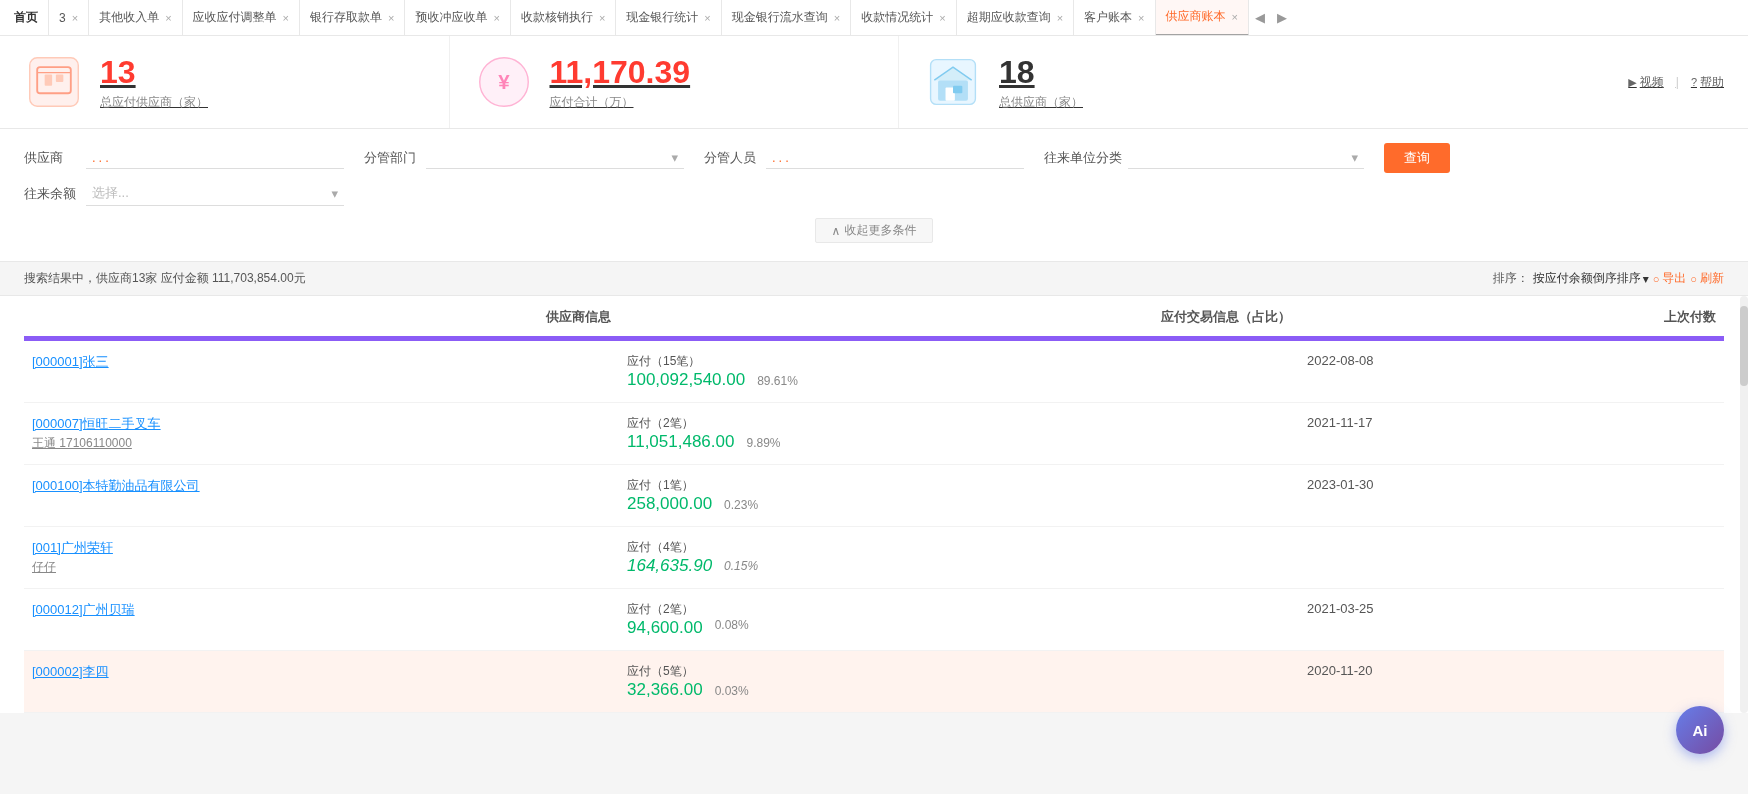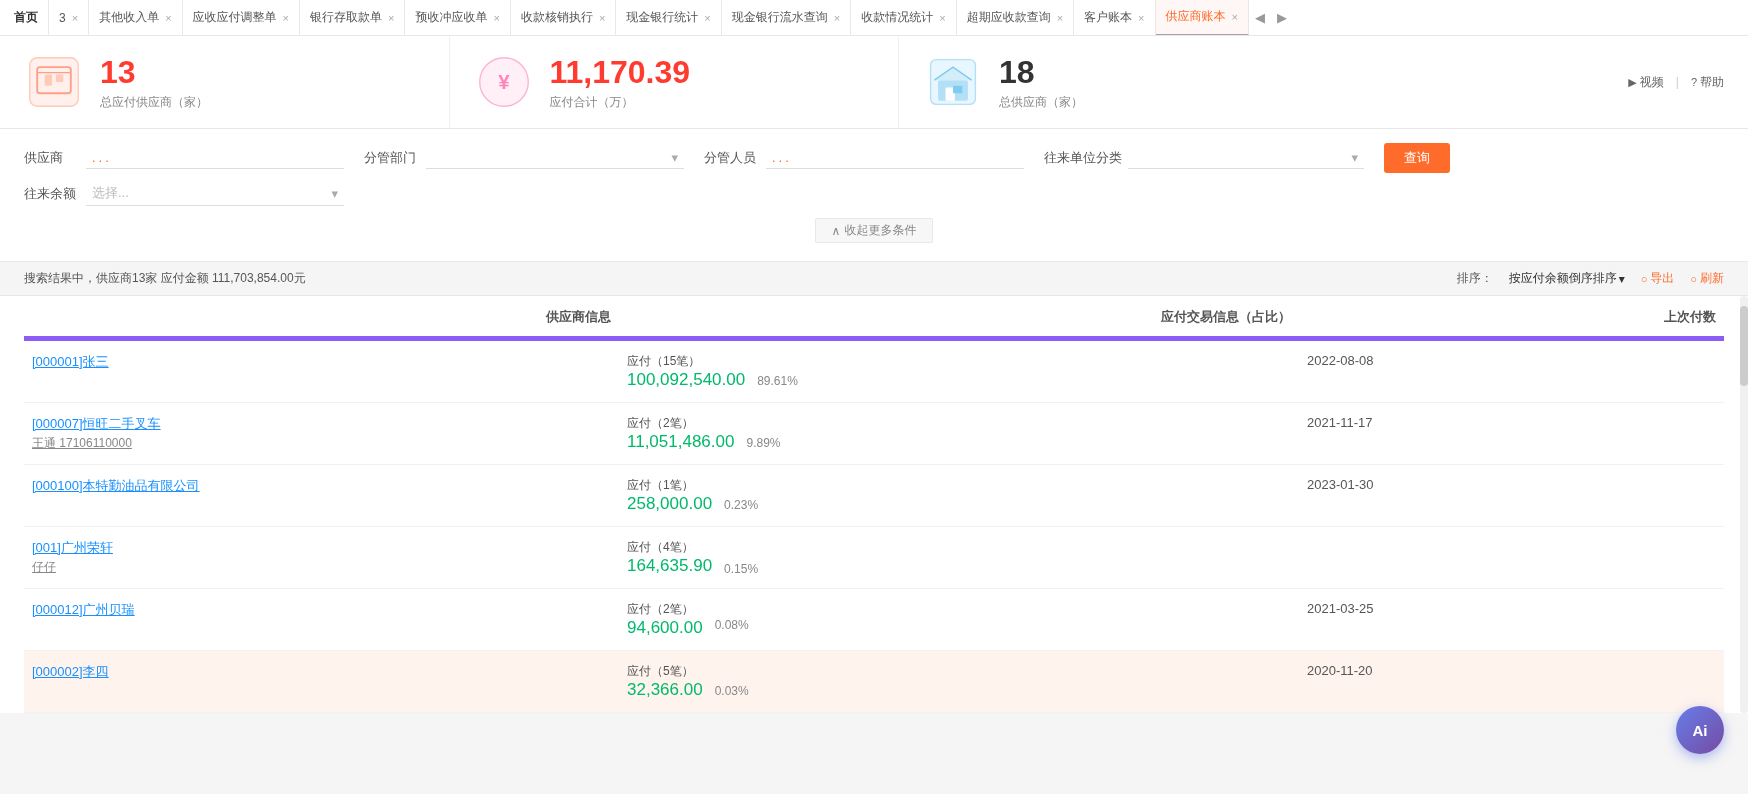--- a/index.html
+++ b/index.html
@@ -31,20 +31,21 @@
     .nav-tab.active { background: #fff7f5; border-bottom: 2px solid #a3a3a3; color: #ff6b2b; }
     .nav-arrow { padding: 0 6px; height: 36px; display: flex; align-items: center; cursor: pointer; color: #999; }
 
     
     .summary-bar {
       background: #fff;
       display: flex;
       align-items: stretch;
       border-bottom: 1px solid #e8e8e8;
       min-height: 90px;
+      text-decoration: underline;
     }
     .summary-card {
       display: flex;
       align-items: center;
       padding: 16px 24px;
       flex: 1;
       border-right: 1px solid #f0f0f0;
     }
     .summary-icon {
       width: 60px;
@@ -129,21 +130,21 @@
     
     .result-bar {
       background: #f5f5f5;
       padding: 8px 24px;
       display: flex;
       align-items: center;
       justify-content: space-between;
       border-bottom: 1px solid #e8e8e8;
     }
     .result-info { font-size: 12px; color: #555; }
-    .result-actions { display: flex; align-items: center; gap: 16px; font-size: 12px; color: #555; }
+    .result-actions { display: flex; align-items: center; gap: 4px; font-size: 12px; color: #555; }
     .result-actions .sort-label { color: #555; }
     .result-actions .sort-value { color: #333; cursor: pointer; display: flex; align-items: center; gap: 2px; }
     .result-actions .action-btn { display: flex; align-items: center; gap: 3px; cursor: pointer; color: #ff6b2b; }
 
     
     .data-table-wrapper {
       background: #fff;
       padding: 0 24px;
     }
     .data-table {
@@ -448,21 +449,21 @@
               <span class="amount-value">258,000.00</span>
               <span class="percent">0.23%</span>
             </div>
           </td>
           <td class="col-last"><span class="date-value">2023-01-30</span></td>
         </tr>
         <tr>
           <td class="col-supplier"><a class="supplier-link">[001]广州荣轩</a><div class="supplier-sub">仔仔</div></td>
           <td class="col-tx">
             <div><span class="tx-label">应付</span><span class="tx-count">（4笔）</span></div>
-            <div style="display: flex; align-items: flex-end;">
+            <div style="display: flex; align-items: center; font-style: italic;">
               <span class="amount-value">164,635.90</span>
               <span class="percent">0.15%</span>
             </div>
           </td>
           <td class="col-last"><span class="date-value"></span></td>
         </tr>
         <tr>
           <td class="col-supplier"><a class="supplier-link">[000012]广州贝瑞</a></td>
           <td class="col-tx">
             <div><span class="tx-label">应付</span><span class="tx-count">（2笔）</span></div>

